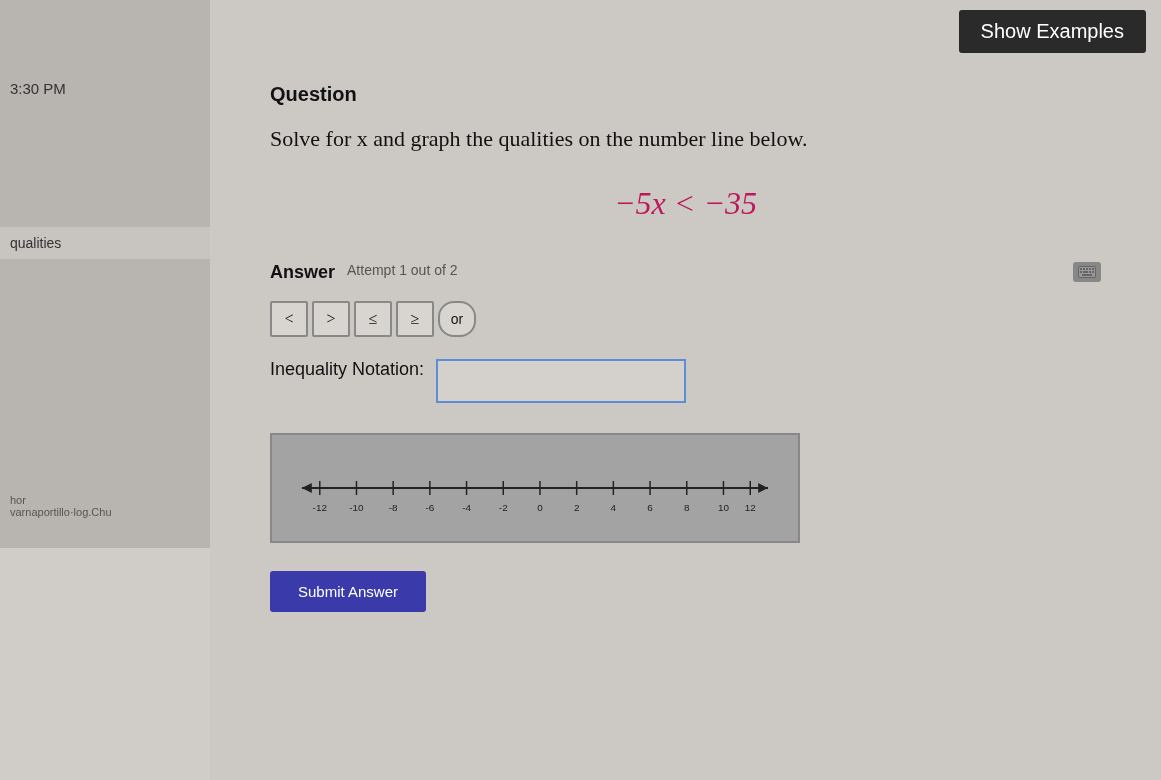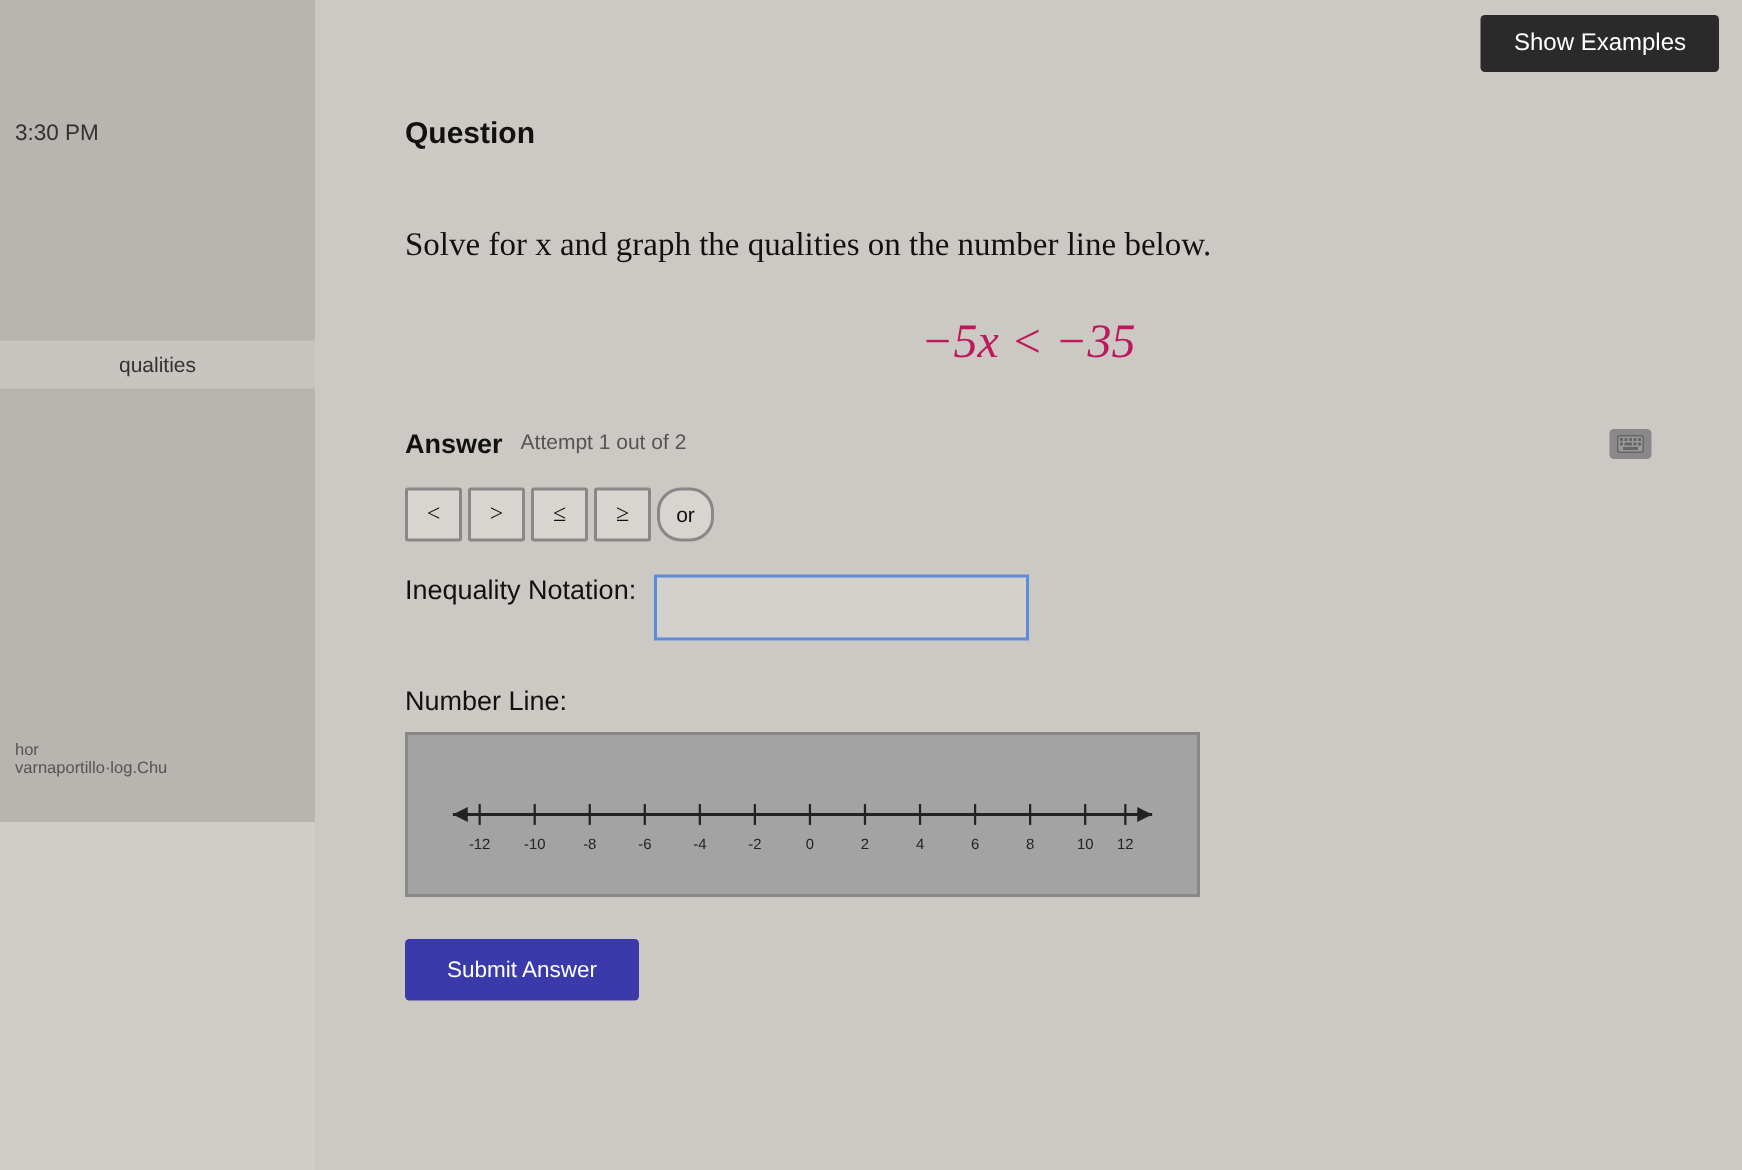--- a/index.html
+++ b/index.html
@@ -31,21 +31,20 @@
       padding: 80px 10px 10px 10px;
     }
 
     .sidebar-item-label {
       margin-top: 120px;
       padding: 8px 10px;
       background: #c8c4c0;
       color: #333;
       font-size: 14px;
       font-family: Arial, sans-serif;
-      text-align: center;
     }
 
     .sidebar-bottom {
       position: absolute;
       bottom: 30px;
       left: 10px;
       color: #555;
       font-size: 11px;
       font-family: Arial, sans-serif;
     }
@@ -64,37 +63,37 @@
       justify-content: flex-end;
       padding: 10px 15px;
       background: #ccc9c4;
     }
 
     .show-examples-btn {
       background: #2a2a2a;
       color: #fff;
       border: none;
       padding: 10px 22px;
-      font-size: 16px;
+      font-size: 20px;
       font-family: Arial, sans-serif;
       cursor: pointer;
       border-radius: 3px;
     }
 
     .content-area {
       padding: 20px 60px 20px 60px;
       flex: 1;
     }
 
     .question-label {
       font-size: 20px;
       font-weight: bold;
       font-family: Arial, sans-serif;
       color: #111;
-      margin-bottom: 45px;
+      margin-bottom: 16px;
     }
 
     .problem-statement {
       font-size: 22px;
       color: #111;
       margin-bottom: 30px;
       line-height: 1.5;
     }
 
     .equation {
@@ -282,21 +281,20 @@
       </div>
 
       
       <div class="inequality-row">
         <span class="inequality-label">Inequality Notation:</span>
         <input class="inequality-input" type="text" value="" style="">
       </div>
 
       
       <div class="number-line-section">
-        <div class="number-line-label">Number Line:</div>
         <div class="number-line-box">
           <svg class="number-line-svg" viewBox="0 0 490 90" xmlns="http://www.w3.org/2000/svg">
 
             <line x1="10" y1="45" x2="480" y2="45" stroke="#222" stroke-width="2"></line>
 
             <polygon points="10,45 20,40 20,50" fill="#222"></polygon>
 
             <polygon points="480,45 470,40 470,50" fill="#222"></polygon>
 
             <line x1="28" y1="38" x2="28" y2="52" stroke="#222" stroke-width="1.5"></line>

